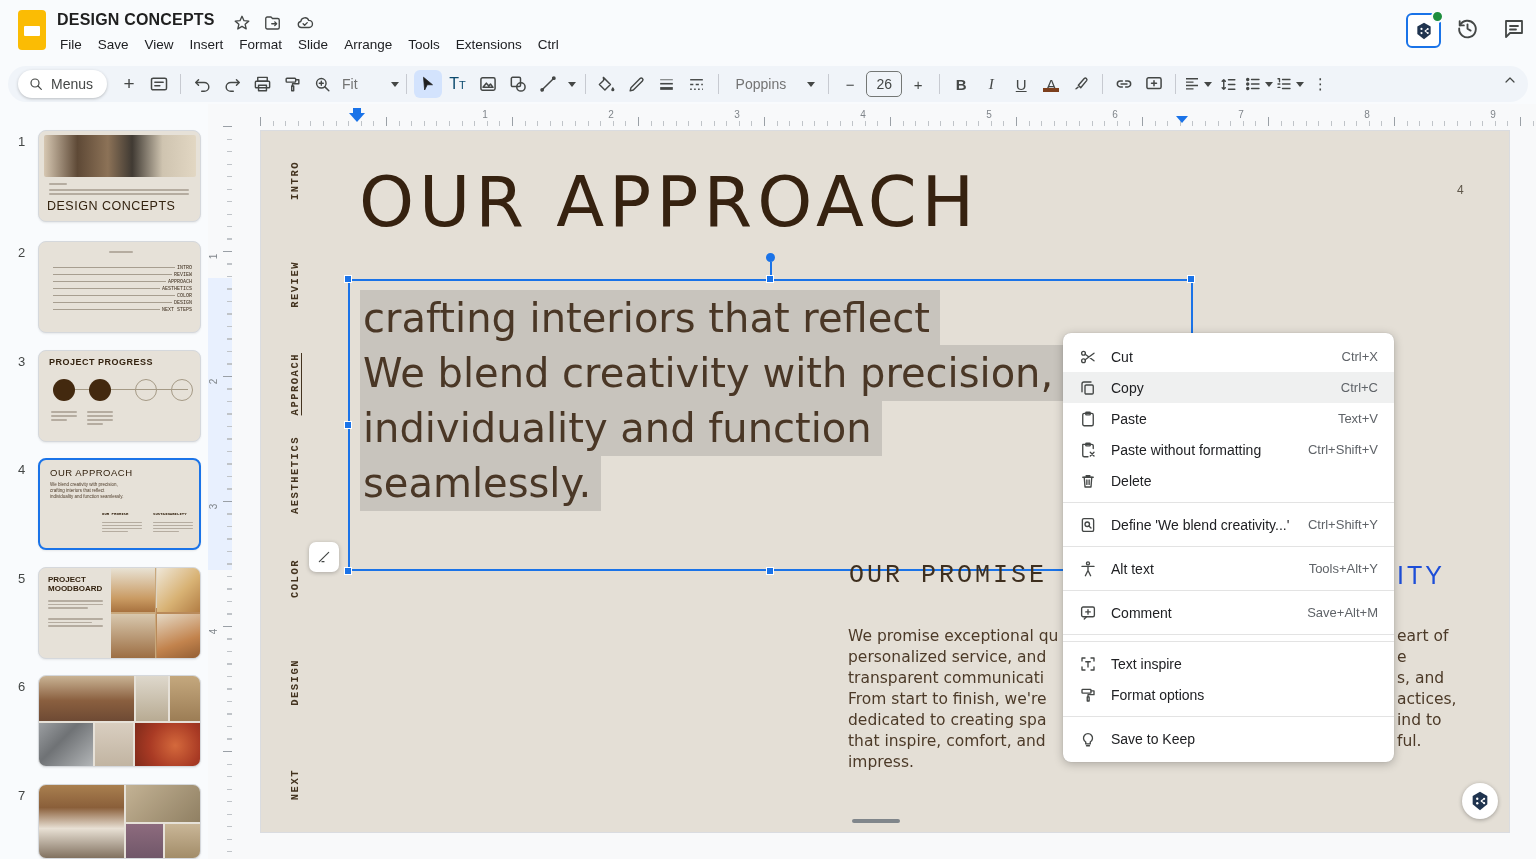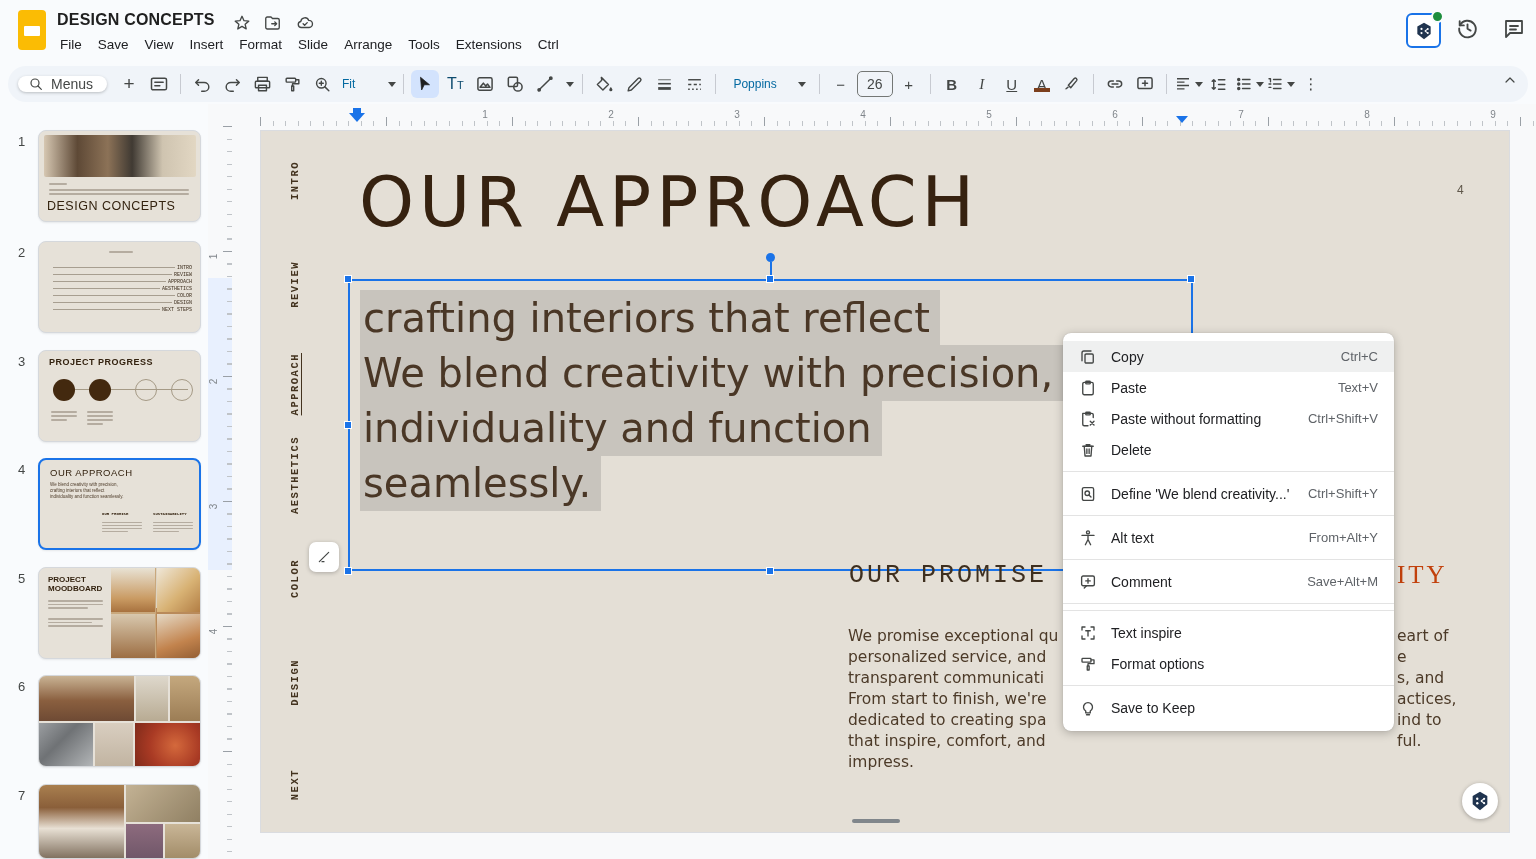--- a/index.html
+++ b/index.html
@@ -18,24 +18,24 @@
   .mi{font-size:13.5px;color:#202124;padding:3px 8px;border-radius:8px;cursor:default;}
   #extBox{left:1406px;top:13px;width:31px;height:31px;border:2px solid #1a73e8;border-radius:6px;background:#fff;display:flex;align-items:center;justify-content:center;}
   #greenDot{left:1431px;top:10px;width:9px;height:9px;border-radius:50%;background:#1e8e3e;border:2px solid #f9fbfd;}
 
   
   #toolbar{left:8px;top:66px;width:1520px;height:36px;background:#f0f4f9;border-radius:18px;
     display:flex;align-items:center;padding:0 10px;box-sizing:border-box;gap:2px;}
   .tb{height:28px;min-width:28px;border-radius:6px;display:flex;align-items:center;justify-content:center;color:#444746;}
   .tb.active{background:#d3e3fd;}
   .tsep{width:1px;height:20px;background:#c7cad1;margin:0 5px;}
-  #menusPill{background:#fff;border-radius:16px;height:16px;display:flex;align-items:center;gap:7px;
+  #menusPill{background:#fff;border-radius:16px;height:28px;display:flex;align-items:center;gap:7px;
     padding:0 14px 0 10px;box-shadow:0 1px 3px rgba(60,64,67,.3);margin-right:6px;}
   #menusPill span{font-size:14px;color:#444746;}
-  .tbtext{font-size:12px;color:#0369a1;padding:0 4px;}
+  .tbtext{font-size:14px;color:#737373;padding:0 4px;}
   .caret{width:0;height:0;border-left:4px solid transparent;border-right:4px solid transparent;border-top:5px solid #444746;margin-left:3px;}
   #fontSizeBox{width:34px;height:24px;border:1px solid #747775;border-radius:5px;display:flex;align-items:center;justify-content:center;font-size:14px;color:#444746;background:#f0f4f9;}
   .glyphBtn{font-size:15px;color:#444746;width:26px;text-align:center;}
   #colorA{position:relative;font-size:15px;color:#444746;width:26px;text-align:center;}
   #colorA::after{content:"";position:absolute;left:5px;right:5px;bottom:1px;height:4px;background:#7c3f1d;}
   #collapseBtn{position:absolute;right:18px;top:72px;color:#444746;}
 
   
   #panel{left:0;top:104px;width:208px;height:755px;background:#f9fbfd;}
   .thumbNum{position:absolute;left:18px;font-size:13px;color:#444746;}
@@ -70,21 +70,21 @@
   #textbox{left:87px;top:148px;width:845px;height:292px;border:2px solid #1a73e8;box-sizing:border-box;}
   .bigline{font-family:"DejaVu Sans",sans-serif;font-size:40px;line-height:55px;color:#4a3726;white-space:nowrap;}
   .bigline span{background:#c8c4bd;padding:5px 10px 5px 3px;}
   .handle{position:absolute;width:8px;height:8px;background:#1a73e8;border:1px solid #fff;box-sizing:border-box;}
   #rotDot{left:505px;top:122px;width:9px;height:9px;border-radius:50%;background:#1a73e8;}
   #chip{left:48px;top:411px;width:30px;height:30px;background:#fff;border-radius:7px;
     box-shadow:0 1px 4px rgba(0,0,0,.25);display:flex;align-items:center;justify-content:center;}
   #promiseHead{left:588px;top:430px;font-family:"Liberation Mono",monospace;font-size:25px;letter-spacing:3px;color:#3e2f1f;}
   .bodyline{font-family:"DejaVu Sans",sans-serif;font-size:15.5px;line-height:21px;color:#4c3a28;white-space:nowrap;}
   #promiseBody{left:587px;top:495px;}
-  #rightHeadFrag{left:1136px;top:430px;font-family:Liberation Serif, serif;font-size:25px;letter-spacing:3px;color:#c2410c;}
+  #rightHeadFrag{left:1136px;top:430px;font-family:Liberation Sans, sans-serif;font-size:25px;letter-spacing:3px;color:#1d4ed8;}
   #rightBody{left:1136px;top:495px;}
   #bottomHandle{left:644px;top:715px;width:48px;height:4px;background:#80868b;border-radius:2px;}
 
   
   #cmenu{left:1063px;top:333px;width:331px;background:#fff;border-radius:8px;z-index:40;
     box-shadow:0 2px 10px rgba(0,0,0,.25),0 0 1px rgba(0,0,0,.2);padding:8px 0;}
   .mrow{height:31px;display:flex;align-items:center;padding:0 16px;gap:14px;}
   .mrow.hl{background:#eff0f0;}
   .mlabel{font-size:14px;color:#202124;flex:1;white-space:nowrap;}
   .mshort{font-size:13px;color:#5f6368;}
@@ -585,20 +585,29 @@
       <div class="bodyline">actices,</div>
       <div class="bodyline">ind to</div>
       <div class="bodyline">ful.</div>
     </div>
   </div>
 
   <div id="bottomHandle" class="a"></div>
 </div>
 
 <div id="cmenu" class="a">
+  <div class="mrow">
+    <svg width="18" height="18" viewBox="0 0 24 24" class="ic">
+        <circle cx="6" cy="7" r="2.5"></circle>
+        <circle cx="6" cy="17" r="2.5"></circle>
+        <path d="M8.2 8.3L20 17M8.2 15.7L20 7"></path>
+      </svg>
+    <span class="mlabel">Cut</span>
+      <span class="mshort">Ctrl+X</span>
+  </div>
   <div class="mrow hl">
     <svg width="18" height="18" viewBox="0 0 24 24" class="ic">
         <rect x="8" y="8" width="11" height="12" rx="1.5"></rect>
         <path d="M16 4H6.5A2.5 2.5 0 0 0 4 6.5V17"></path>
       </svg>
     <span class="mlabel">Copy</span>
       <span class="mshort">Ctrl+C</span>
   </div>
   <div class="mrow">
     <svg width="18" height="18" viewBox="0 0 24 24" class="ic">
@@ -636,21 +645,21 @@
     <span class="mlabel">Define 'We blend creativity...'</span>
       <span class="mshort">Ctrl+Shift+Y</span>
   </div>
   <div class="mdiv"></div>
   <div class="mrow">
     <svg width="18" height="18" viewBox="0 0 24 24" class="ic">
         <circle cx="12" cy="4.5" r="2"></circle>
         <path d="M4 8.5h16M12 8.5V14M12 14l-3.5 7M12 14l3.5 7"></path>
       </svg>
     <span class="mlabel">Alt text</span>
-      <span class="mshort">From+Alt+Y</span>
+      <span class="mshort">Tools+Alt+Y</span>
   </div>
   <div class="mdiv"></div>
   <div class="mrow">
     <svg width="18" height="18" viewBox="0 0 24 24" class="ic">
         <rect x="3.5" y="4" width="17" height="13" rx="2"></rect>
         <path d="M7 20l3-3"></path>
         <path d="M12 7.5v6M9 10.5h6"></path>
       </svg>
     <span class="mlabel">Comment</span>
       <span class="mshort">Save+Alt+M</span>

